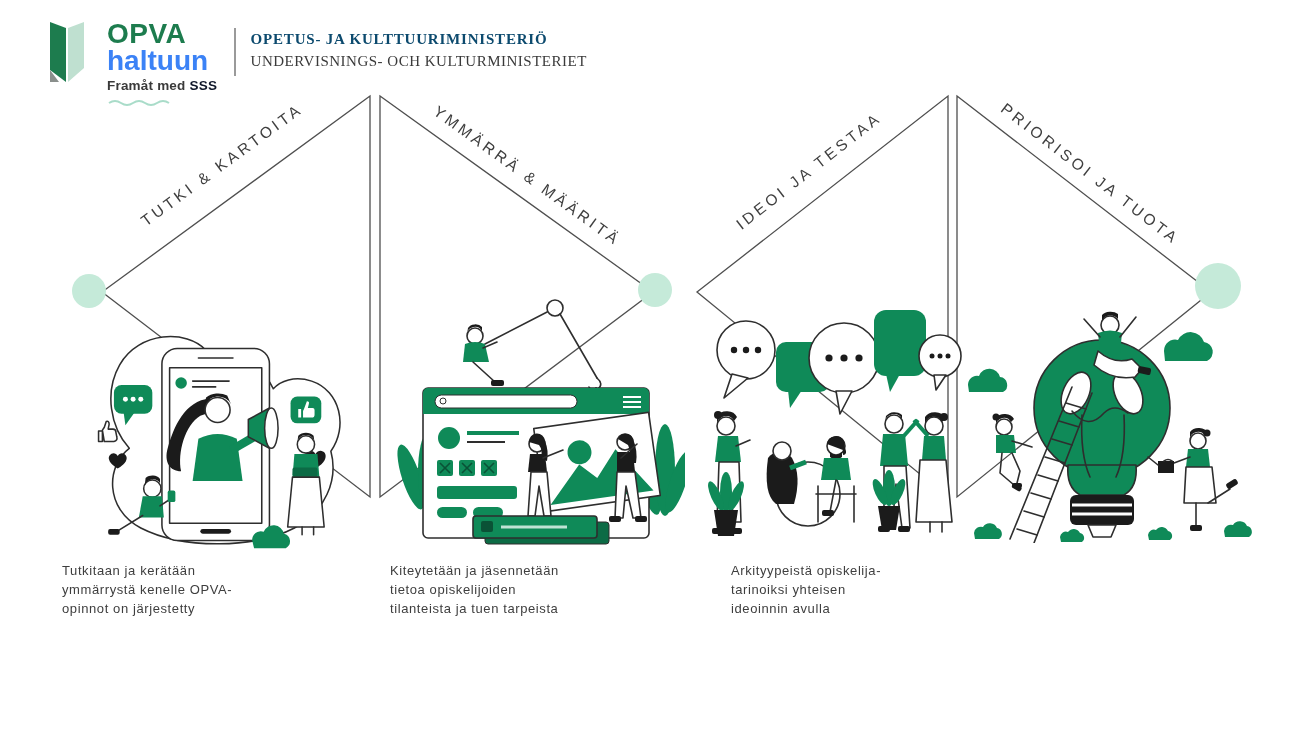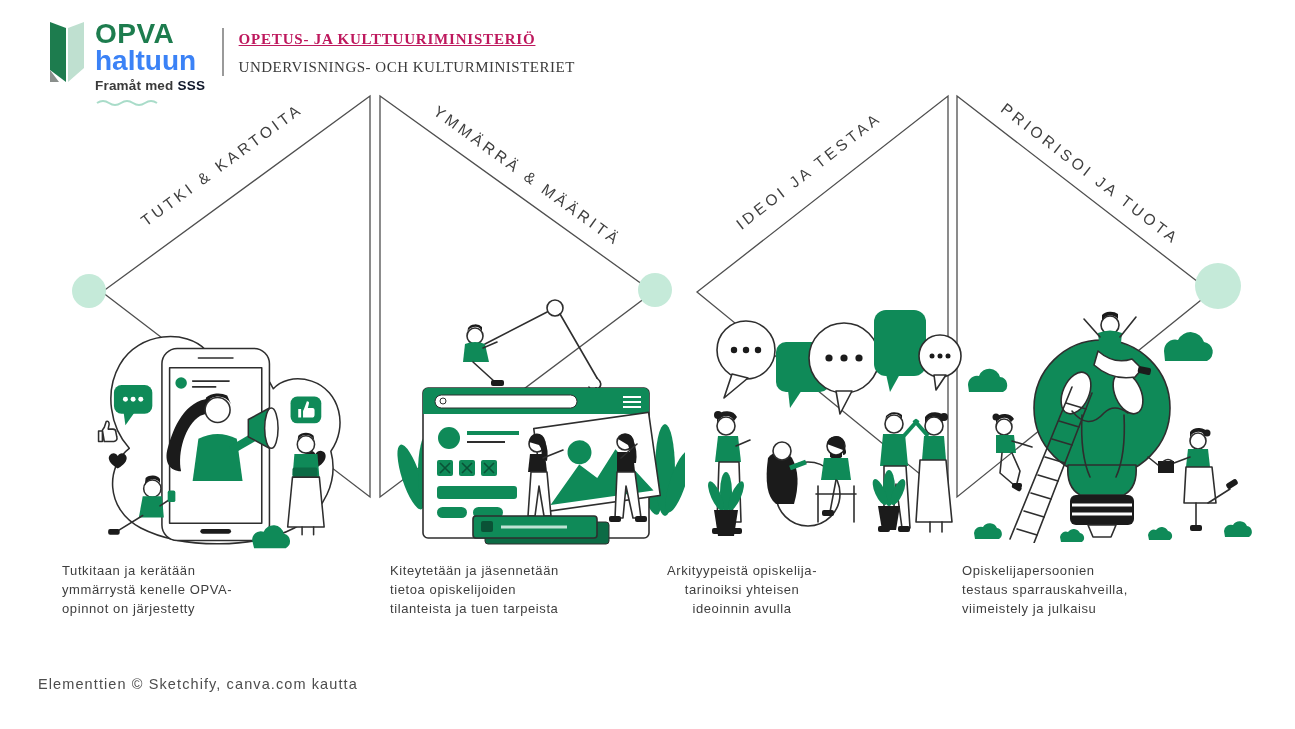--- a/index.html
+++ b/index.html
@@ -2,45 +2,45 @@
 <html><head>
 <meta charset="utf-8">
 <style>
   html,body{margin:0;padding:0;background:#fff;}
   .canvas{position:relative;width:1295px;height:729px;background:#fff;overflow:hidden;
           font-family:"Liberation Sans",sans-serif;border-bottom:1px solid #e8e8e8;}
 
   
   .header{position:absolute;left:48px;top:20px;display:flex;align-items:flex-start;}
   .logo-icon{flex:0 0 auto;}
-  .logo-text{margin-left:7px;}
+  .logo-text{margin-left:19px;}
   .logo-title{font-size:28px;font-weight:bold;color:#1d7c4e;line-height:1;letter-spacing:.5px;}
   .logo-subtitle{font-size:28px;font-weight:bold;color:#3b82f6;line-height:.95;}
   .logo-tagline{font-size:13.5px;font-weight:bold;color:#3a3a3a;margin-top:3px;letter-spacing:.2px;white-space:nowrap;}
   .logo-tagline .accent{color:#0f172a;}
   .divider{width:1.5px;height:48px;background:#9a9a9a;margin:8px 15px 0 17px;}
   .ministry{margin-top:11px;font-family:"Liberation Serif",serif;}
-  .ministry-line1{font-weight:bold;font-size:15px;letter-spacing:.8px;color:#be185d;white-space:nowrap;text-decoration:underline;}
-  .ministry-line2{font-size:15px;letter-spacing:.5px;color:#3a3a3a;margin-top:11px;white-space:nowrap;}
+  .ministry-line1{font-weight:bold;font-size:15px;letter-spacing:.8px;color:#0c4a6e;white-space:nowrap;}
+  .ministry-line2{font-size:15px;letter-spacing:.5px;color:#3a3a3a;margin-top:5px;white-space:nowrap;}
 
   
   .layer{position:absolute;left:0;top:0;}
   .illu{position:absolute;}
   .phase-label{position:absolute;width:320px;text-align:center;font-size:15.5px;letter-spacing:3.5px;
                color:#3f3f3f;font-weight:500;white-space:nowrap;}
   #label-1{left:62px;top:156px;transform:rotate(-36.2deg);}
   #label-2{left:367px;top:167px;transform:rotate(35.8deg);}
   #label-3{left:649px;top:162px;transform:rotate(-38deg);}
   #label-4{left:930px;top:165px;transform:rotate(37.6deg);}
 
   .phase-desc{position:absolute;font-size:13px;line-height:1.45;letter-spacing:.6px;
               color:#3e3e3e;white-space:pre-line;}
   #desc-1{left:62px;top:562px;}
   #desc-2{left:390px;top:562px;}
-  #desc-3{left:667px;top:562px;text-align:center;}
+  #desc-3{left:731px;top:562px;}
   #desc-4{left:962px;top:562px;}
 
   .footer-credit{position:absolute;left:38px;top:676px;font-size:14.5px;letter-spacing:1.1px;color:#4d4d4d;}
 
   
   .g{fill:#0f8a58;}
   .bk{fill:#1b1b1b;}
   .wf{fill:#fff;stroke:#2e2e2e;stroke-width:1.6;stroke-linejoin:round;}
   .ink{stroke:#2e2e2e;fill:none;stroke-width:1.6;stroke-linecap:round;stroke-linejoin:round;}
   .gs{fill:#0f8a58;stroke:#2e2e2e;stroke-width:1.6;stroke-linejoin:round;}
@@ -357,19 +357,15 @@
 
   <div class="phase-desc" id="desc-1">Tutkitaan ja kerätään
 ymmärrystä kenelle OPVA-
 opinnot on järjestetty</div>
   <div class="phase-desc" id="desc-2">Kiteytetään ja jäsennetään
 tietoa opiskelijoiden
 tilanteista ja tuen tarpeista</div>
   <div class="phase-desc" id="desc-3">Arkityypeistä opiskelija-
 tarinoiksi yhteisen
 ideoinnin avulla</div>
-  <div class="phase-desc" id="desc-4">Opiskelijapersoonien
-testaus sparrauskahveilla,
-viimeistely ja julkaisu</div>
-
-  <div class="footer-credit">Elementtien © Sketchify, canva.com kautta</div>
+
 
 </div>
 
 </body></html>

